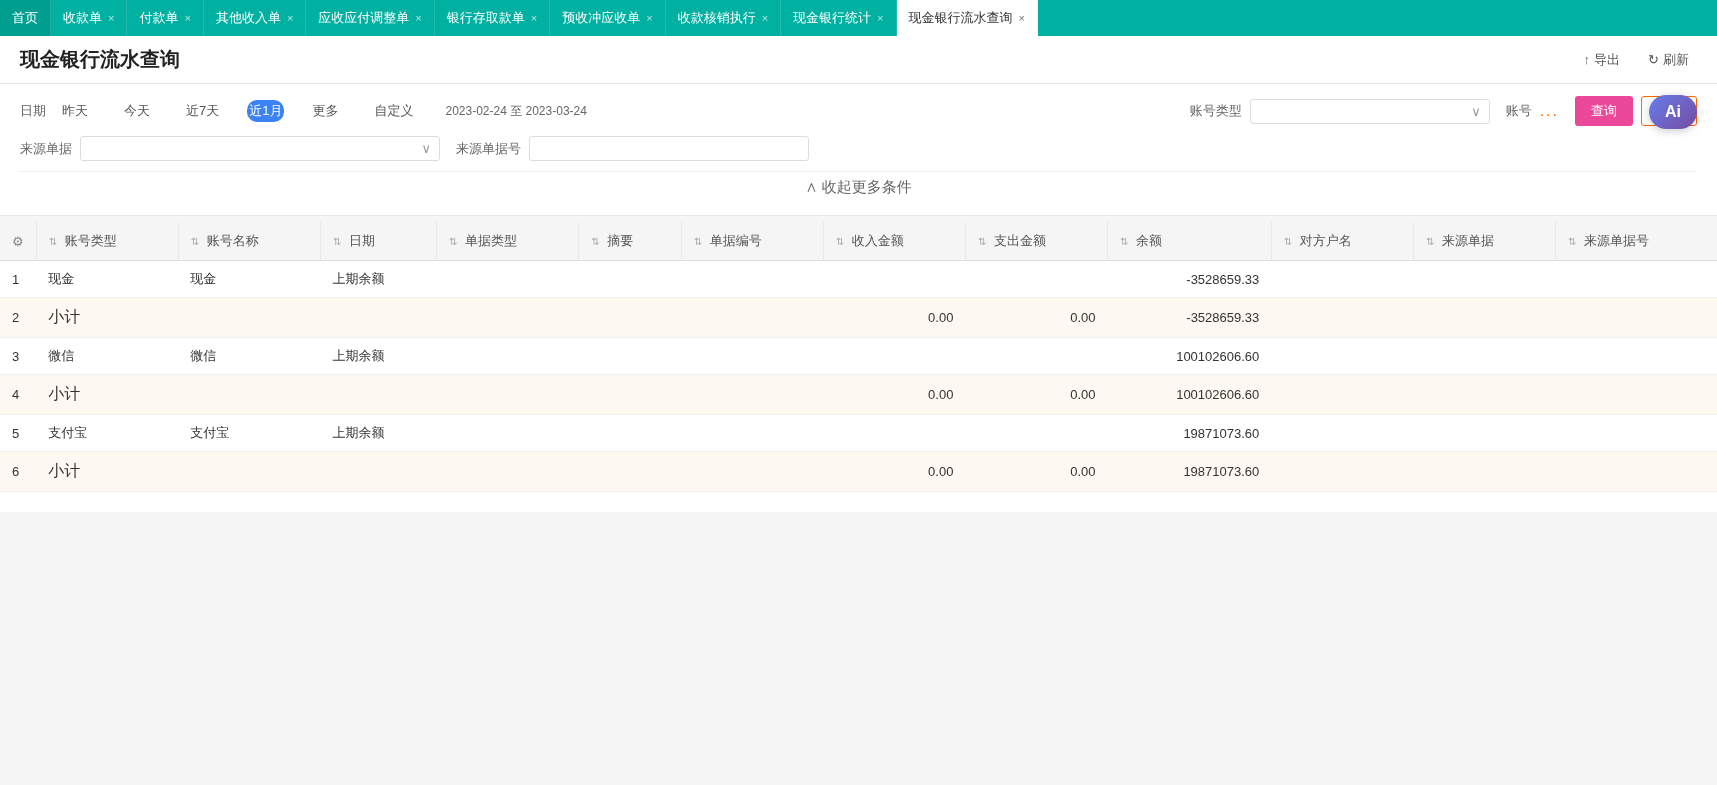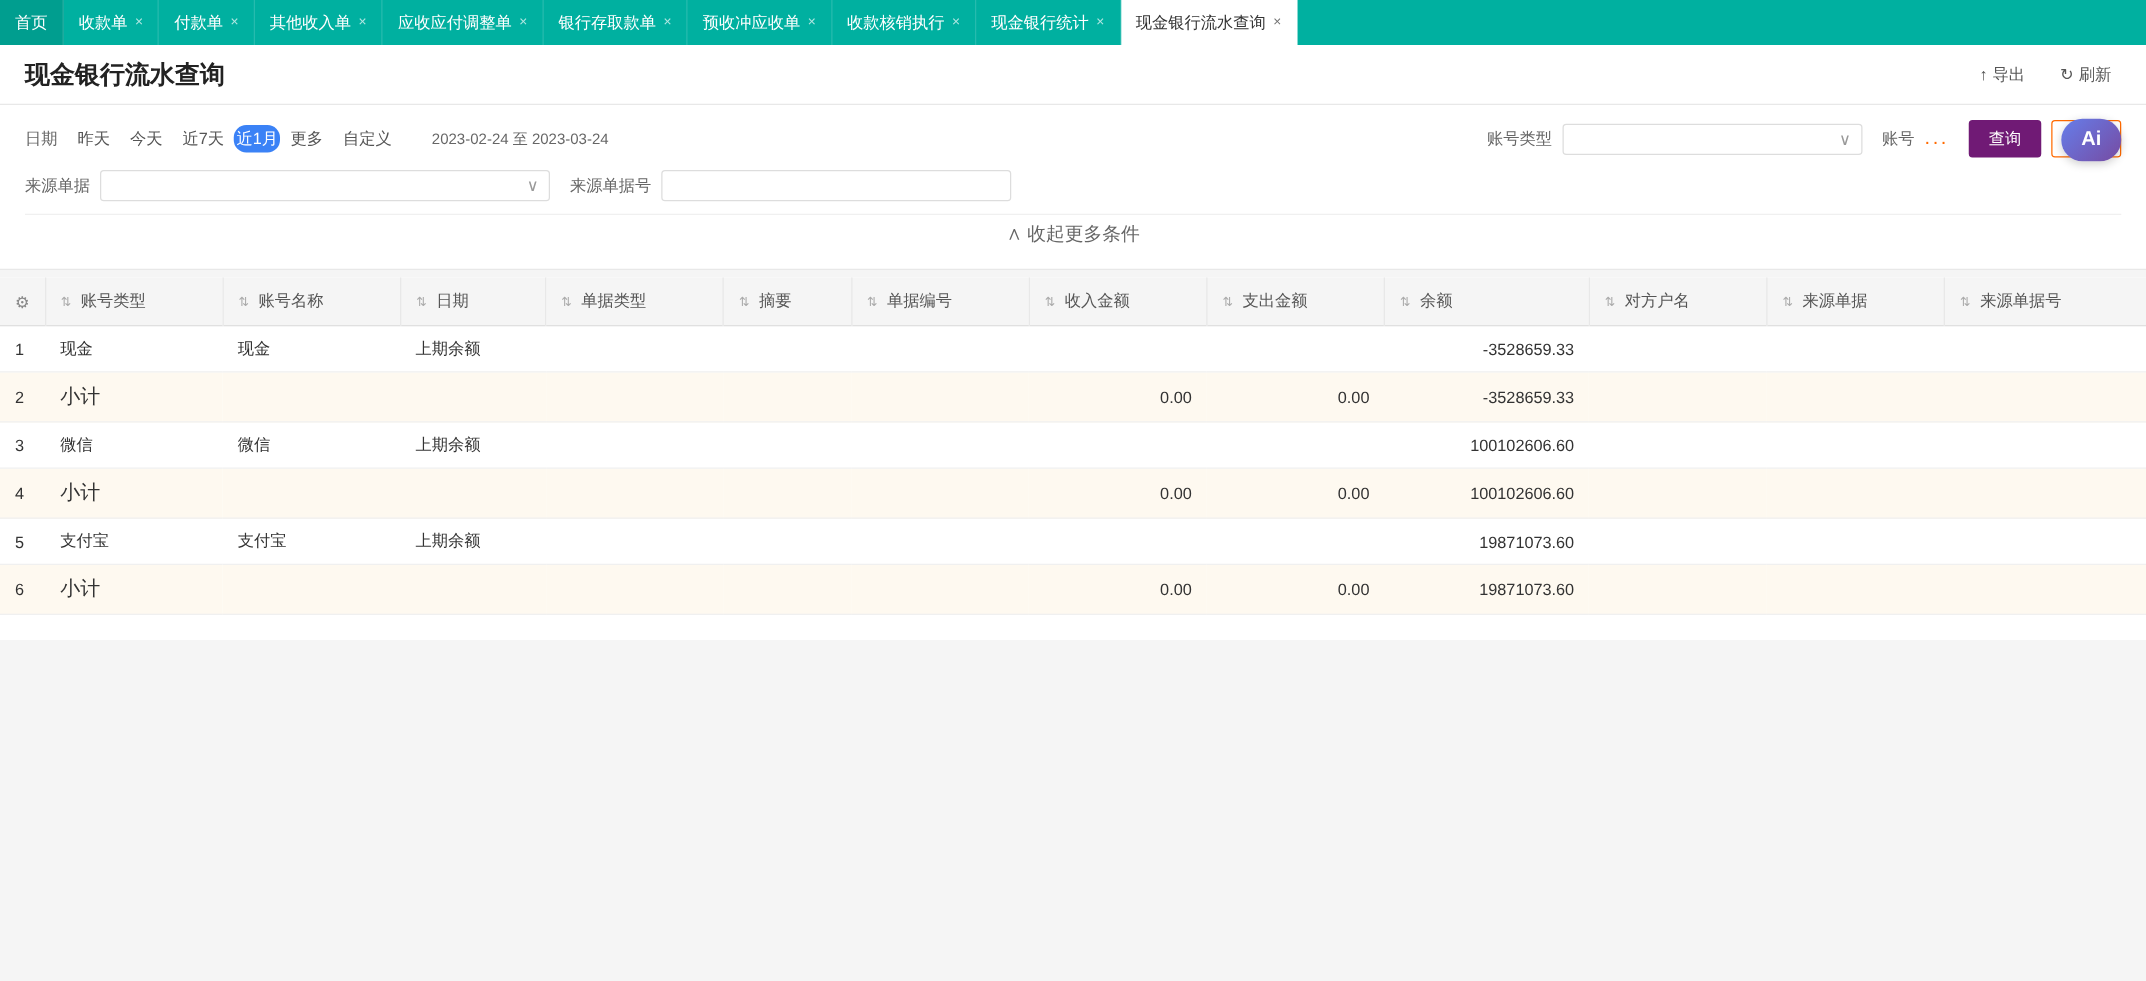--- a/index.html
+++ b/index.html
@@ -87,21 +87,21 @@
       gap: 8px;
     }
     .filter-label {
       color: #666;
       white-space: nowrap;
       font-size: 13px;
     }
     .date-options {
       display: flex;
       align-items: center;
-      gap: 0;
+      gap: 20px;
     }
     .date-opt {
       padding: 2px 8px;
       border-radius: 3px;
       cursor: pointer;
       font-size: 13px;
       color: #555;
     }
     .date-opt.active {
       background: #3b82f6;
@@ -139,21 +139,21 @@
       color: #333;
       background: #fff;
     }
     .dots-btn {
       color: #ff6a00;
       cursor: pointer;
       font-size: 16px;
       letter-spacing: 2px;
     }
     .btn-query {
-      background: #701a75;
+      background: #ec4899;
       color: #fff;
       border: none;
       padding: 6px 16px;
       border-radius: 3px;
       cursor: pointer;
       font-size: 13px;
     }
     .btn-settings {
       background: #fff;
       color: #ff6a00;

